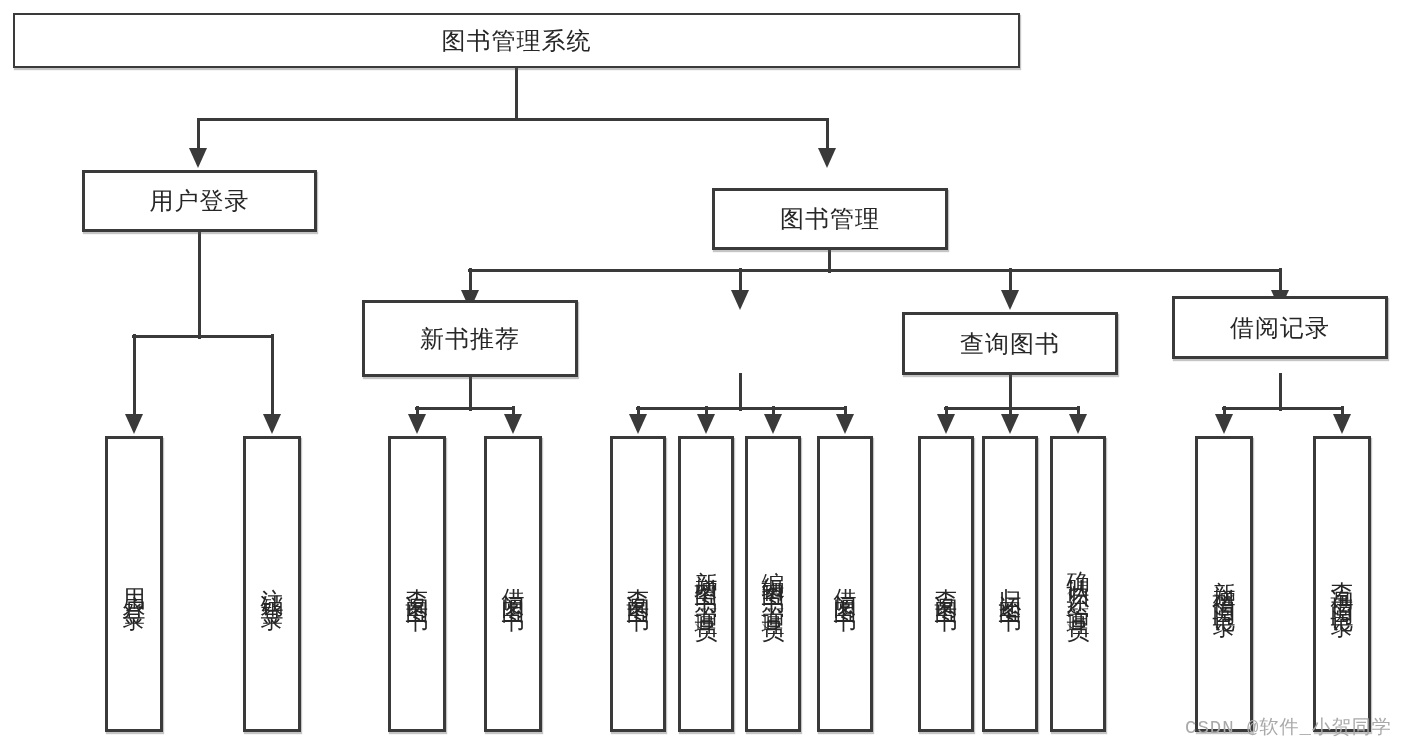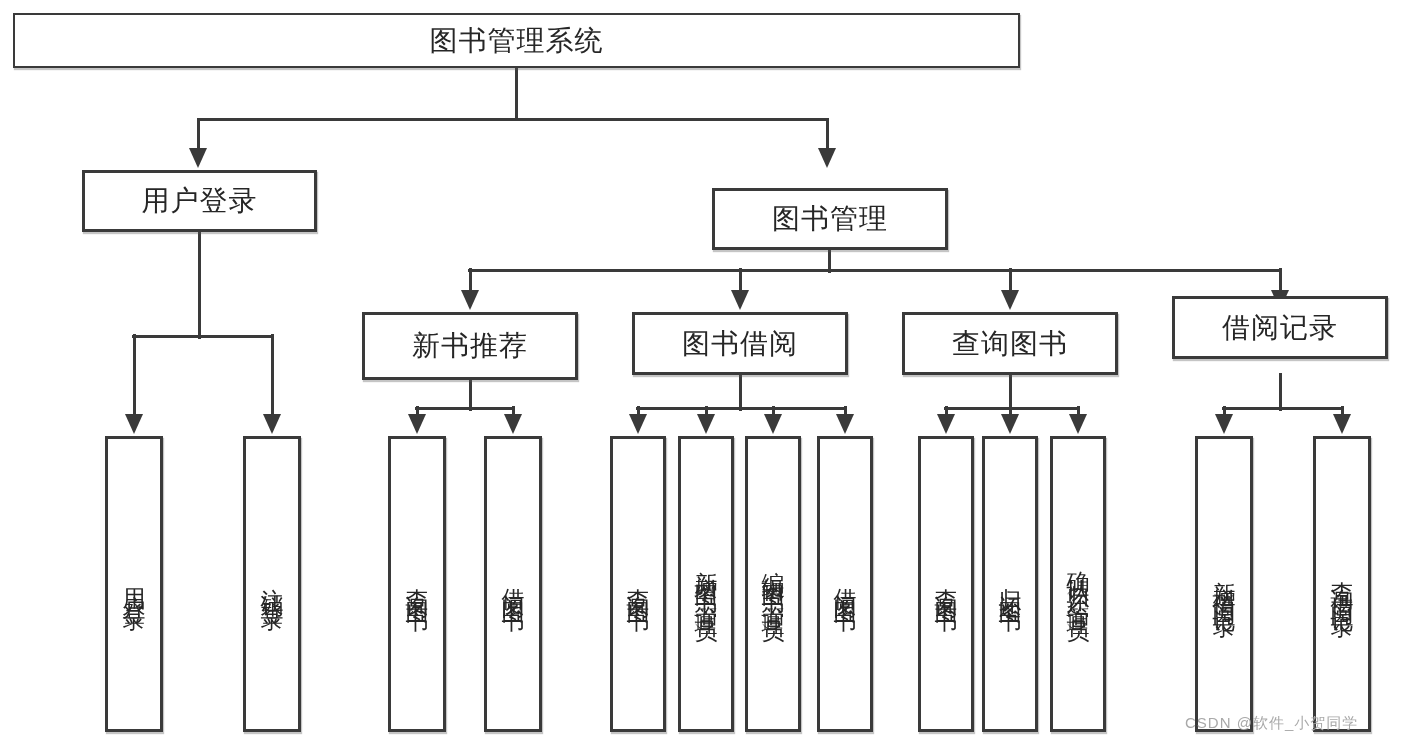--- a/index.html
+++ b/index.html
@@ -22,21 +22,21 @@
     background:#ffffff;
     border:3px solid var(--line);
     display:flex;
     align-items:center;
     justify-content:center;
     box-shadow:1px 2px 1px rgba(90,90,90,.35);
     z-index:2;
   }
   .node.root{border-width:2px;}
   .hlabel{
-    font-size:28px;
+    font-size:24px;
     color:var(--text);
     letter-spacing:1px;
     white-space:nowrap;
   }
   .vnode{height:296px;}
   .vlabel{
     writing-mode:vertical-rl;
     font-size:23px;
     letter-spacing:7px;
     color:var(--text);
@@ -54,48 +54,46 @@
     width:0;height:0;
     border-left:9px solid transparent;
     border-right:9px solid transparent;
     border-top:20px solid var(--line);
     z-index:1;
   }
   .watermark{
     position:absolute;
     left:1185px;
     top:714px;
-    font-size:15px;
+    font-size:19px;
     color:#a9a9a9;
     letter-spacing:1px;
     white-space:nowrap;
     z-index:5;
+    font-family:Liberation Mono, monospace;
   }
 </style>
 </head>
 <body>
 
 <div class="canvas">
 
   <div class="node root" style="left:13px;top:13px;width:1007px;height:55px">
     <span class="hlabel">图书管理系统</span>
   </div>
 
   <div class="node" style="left:82px;top:170px;width:235px;height:62px">
     <span class="hlabel">用户登录</span>
   </div>
   <div class="node" style="left:712px;top:188px;width:236px;height:62px">
     <span class="hlabel">图书管理</span>
   </div>
 
-  <div class="node" style="left:362px;top:312px;width:216px;height:68px">
+  <div class="node" style="left:362px;top:300px;width:216px;height:77px">
     <span class="hlabel">新书推荐</span>
-  </div>
-  <div class="node" style="left:632px;top:312px;width:216px;height:63px">
-    <span class="hlabel">图书借阅</span>
   </div>
   <div class="node" style="left:902px;top:312px;width:216px;height:63px">
     <span class="hlabel">查询图书</span>
   </div>
   <div class="node" style="left:1172px;top:296px;width:216px;height:63px">
     <span class="hlabel">借阅记录</span>
   </div>
 
   <div class="node vnode" style="left:105px;top:436px;width:58px">
     <span class="vlabel">用户登录</span>

